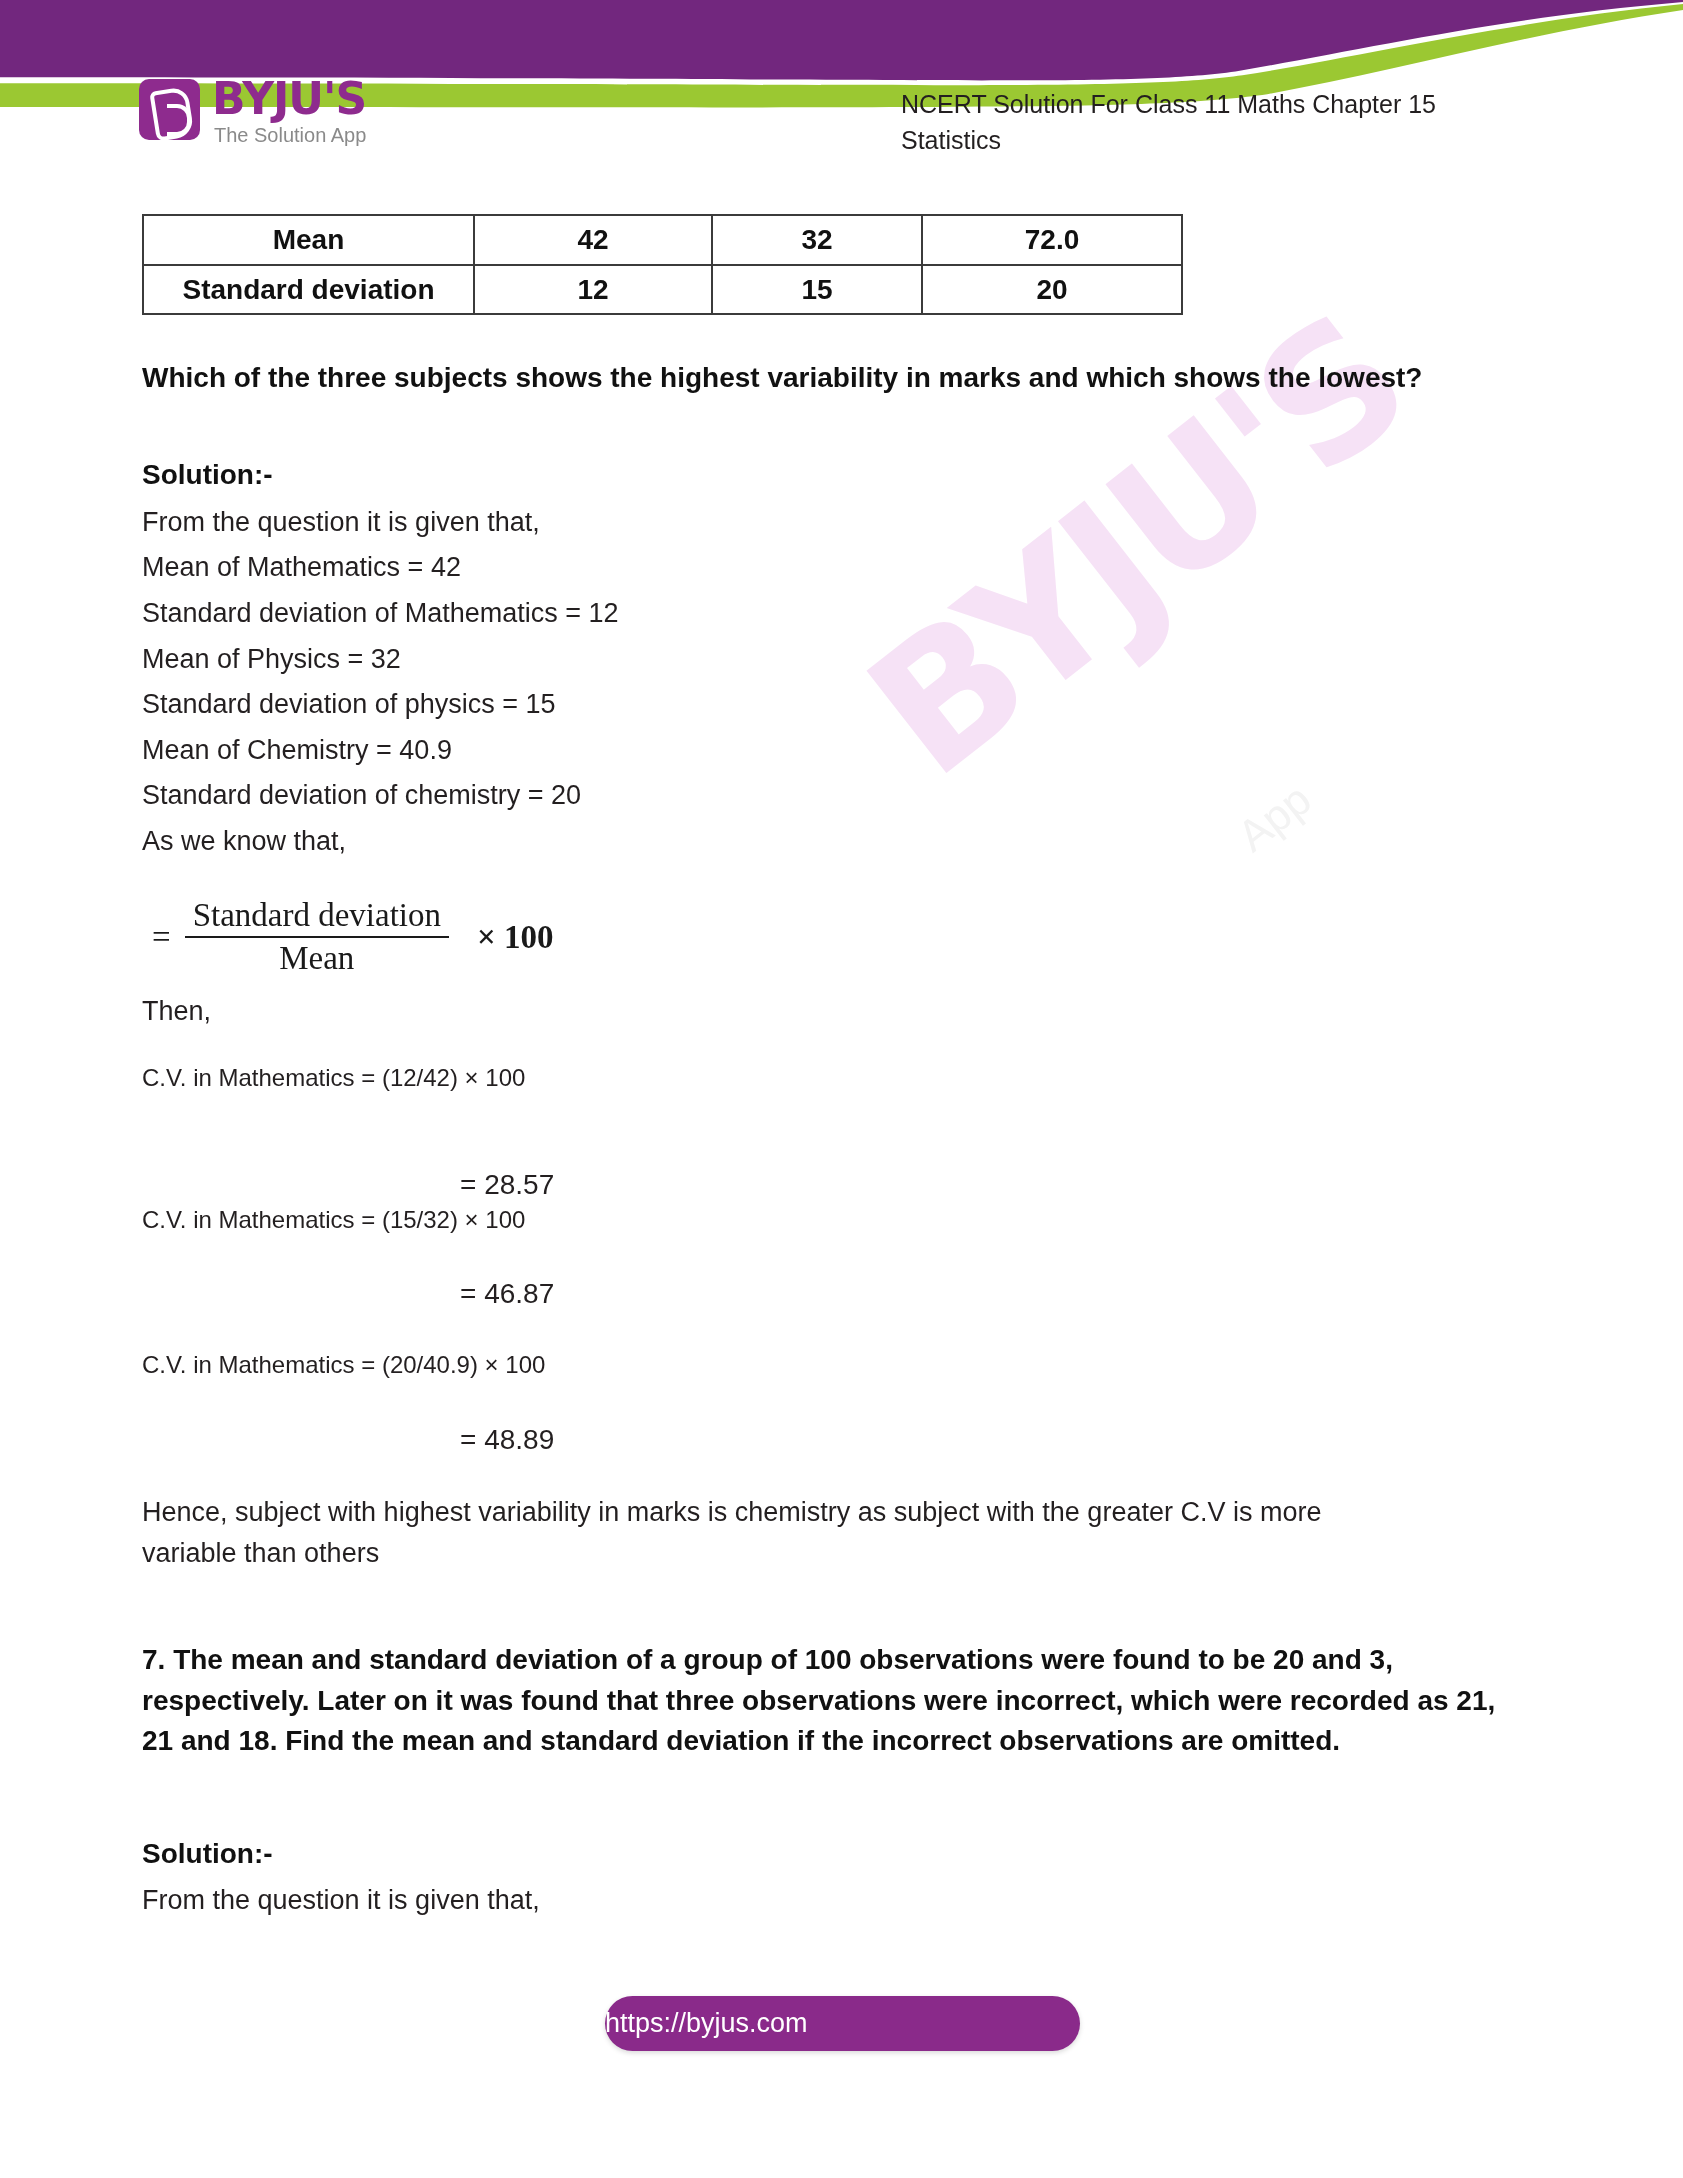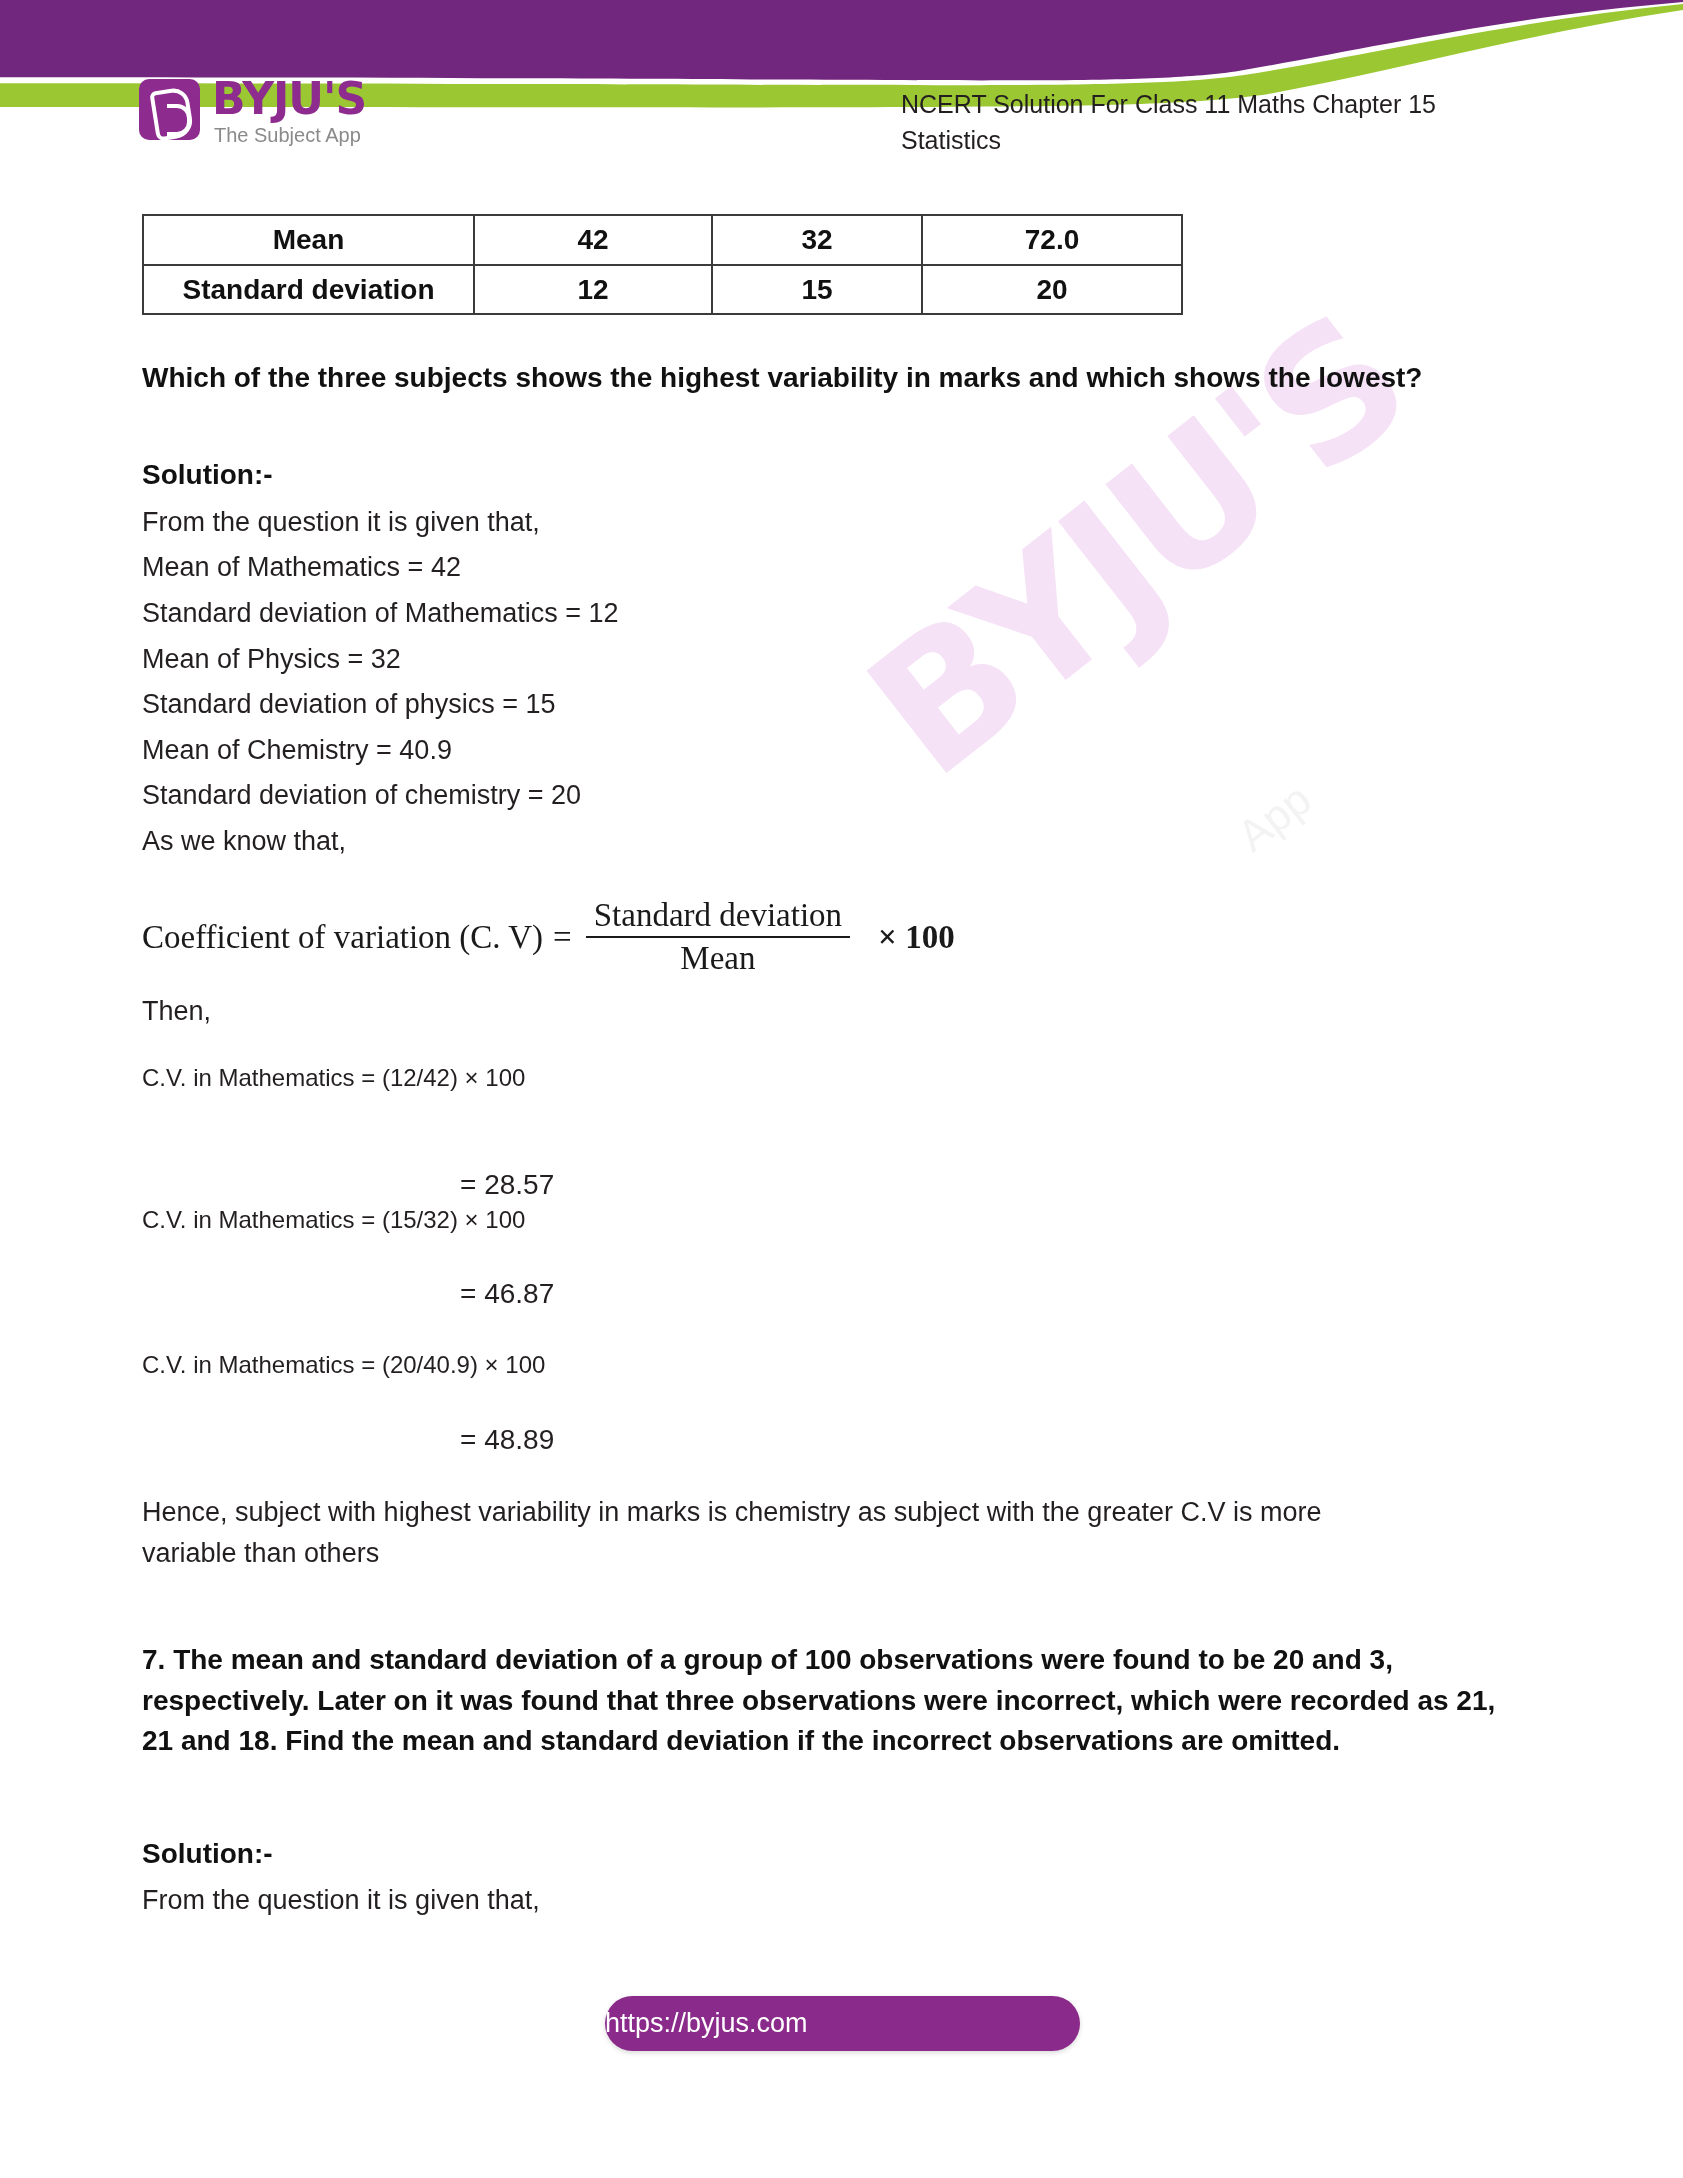--- a/index.html
+++ b/index.html
@@ -265,21 +265,21 @@
     <path d="M0,0 L1700,0 L1700,12 C1560,30 1420,70 1300,92 C1180,112 1000,118 0,118 Z" fill="#ffffff"></path>
     <path d="M0,0 L1700,0 L1700,10 C1540,34 1400,74 1280,95 C1160,112 980,108 0,108 Z" fill="#9bc832"></path>
     <path d="M0,0 L1700,0 L1700,4 C1520,22 1380,56 1255,76 C1140,92 960,84 0,84 Z" fill="#ffffff"></path>
     <path d="M0,0 L1700,0 L1700,2 C1510,18 1370,52 1248,72 C1130,88 950,78 0,78 Z" fill="#72277e"></path>
   </svg>
 </div>
 
 <div class="logo-wrap">
   <div class="logo-mark"></div>
   <div class="logo-word">BYJU'S</div>
-  <div class="logo-tag">The Subject App</div>
+  <div class="logo-tag">The Solution App</div>
 </div>
 
 <div class="doc-header">
   <div>NCERT Solution For Class 11 Maths Chapter 15</div>
   <div>Statistics</div>
 </div>
 
 <div class="watermark">
   <div class="wm-text">BYJU'S</div>
   <div class="wm-app">App</div>
@@ -311,21 +311,20 @@
   <div class="blk norm-line" style="top:503px;">From the question it is given that,</div>
   <div class="blk norm-line" style="top:548px;">Mean of Mathematics = 42</div>
   <div class="blk norm-line" style="top:594px;">Standard deviation of Mathematics = 12</div>
   <div class="blk norm-line" style="top:640px;">Mean of Physics = 32</div>
   <div class="blk norm-line" style="top:685px;">Standard deviation of physics = 15</div>
   <div class="blk norm-line" style="top:731px;">Mean of Chemistry = 40.9</div>
   <div class="blk norm-line" style="top:776px;">Standard deviation of chemistry = 20</div>
   <div class="blk norm-line" style="top:822px;">As we know that,</div>
 
   <div class="formula">
-    <span class="lhs">Coefficient of variation (C. V)</span>
     <span class="eq">=</span>
     <span class="frac">
       <span class="num">Standard deviation</span>
       <span class="bar"></span>
       <span class="den">Mean</span>
     </span>
     <span class="tail">× 100</span>
   </div>
 
   <div class="blk norm-line" style="top:992px;">Then,</div>

